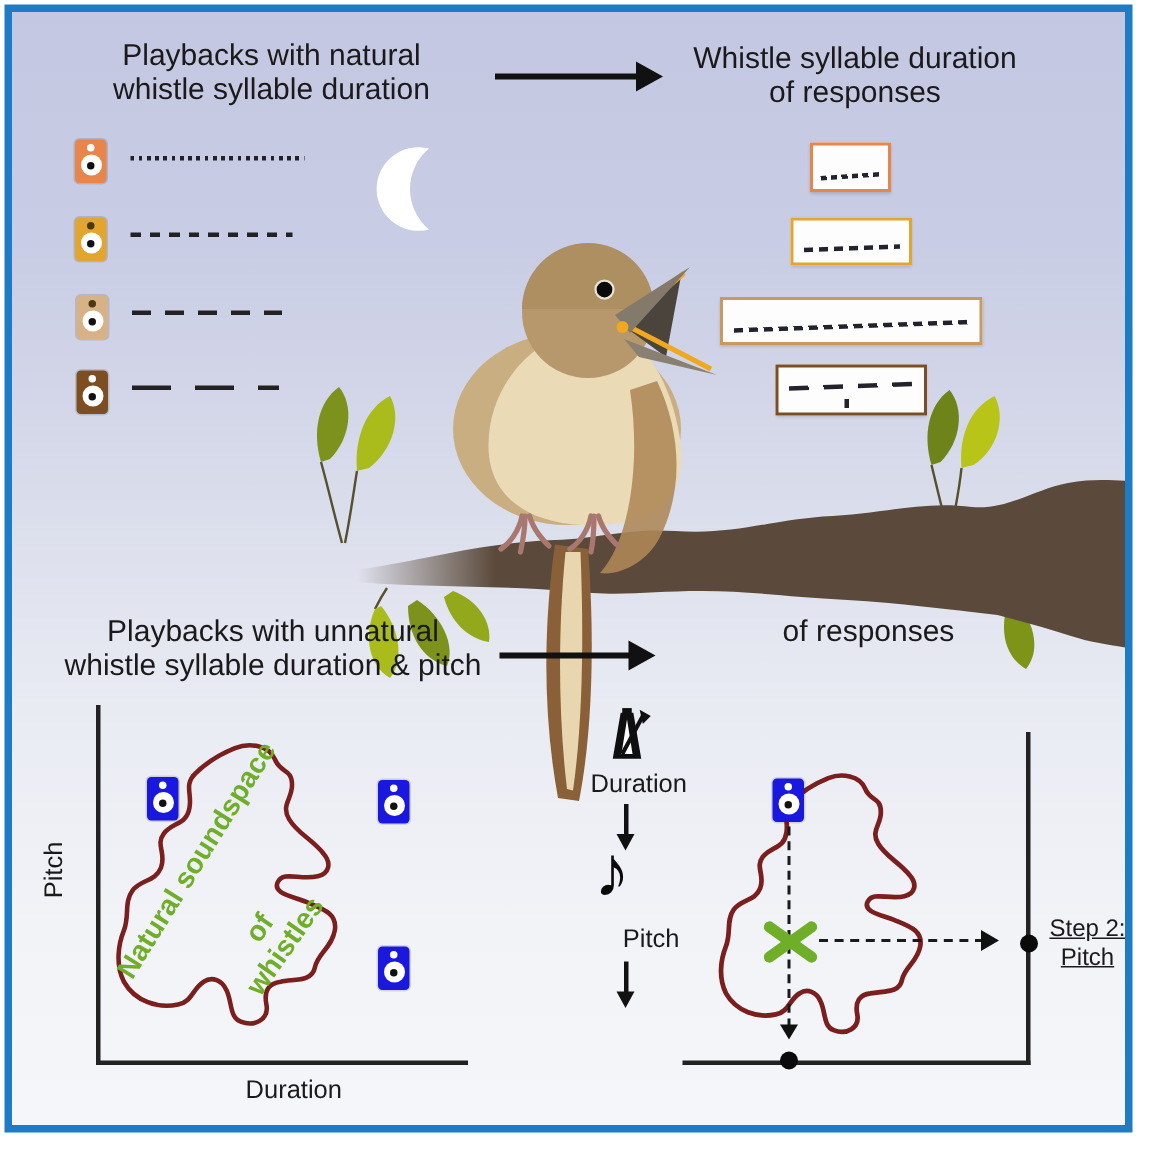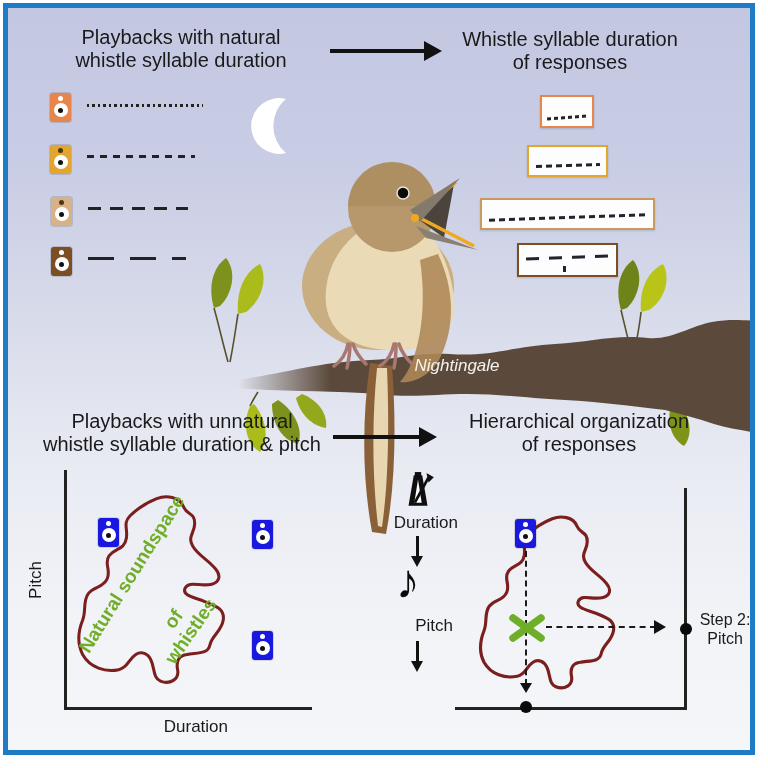--- a/index.html
+++ b/index.html
@@ -174,32 +174,30 @@
       <g stroke="#a87870" stroke-width="3.5" fill="none" stroke-linecap="round">
         <path d="M56,186 C54,196 48,204 42,208"></path>
         <path d="M58,186 C58,197 56,205 55,210"></path>
         <path d="M61,186 C64,196 70,202 74,206"></path>
         <path d="M102,186 C100,196 94,204 88,208"></path>
         <path d="M104,186 C104,197 103,205 102,210"></path>
         <path d="M107,186 C110,196 116,202 120,206"></path>
       </g>
     </svg>
 
-    <div class="nightingale" style="left:397px;top:356px;width:120px;">Nightingale</div>
 
     <div class="abs title" style="left:14px;top:410px;width:336px;">
       <div>Playbacks with unnatural</div>
       <div>whistle syllable duration &amp; pitch</div>
     </div>
 
     <div class="arr-line" style="left:333px;top:435px;width:88px;"></div>
     <div class="arr-head-r" style="left:419px;top:427px;"></div>
 
     <div class="abs title" style="left:438px;top:410px;width:282px;">
-      <div>Hierarchical organization</div>
       <div>of responses</div>
     </div>
 
     <div class="ax" style="left:64px;top:470px;width:3px;height:240px;"></div>
     <div class="ax" style="left:64px;top:707px;width:248px;height:3px;"></div>
     <div class="vlabel" style="left:-4px;top:570px;">Pitch</div>
     <div class="abs mid-lab" style="left:148px;top:717px;width:80px;">Duration</div>
 
     <svg class="abs" style="left:75px;top:487px;" width="152" height="202" viewBox="0 0 160 200">
       <path fill="none" stroke="#7a1e1e" stroke-width="3.2" stroke-linejoin="round" d="M86,6
@@ -283,20 +281,20 @@
       <g stroke="#6fae28" stroke-width="7.5" stroke-linecap="round">
         <line x1="4" y1="8" x2="32" y2="28"></line>
         <line x1="32" y1="8" x2="4" y2="28"></line>
       </g>
     </svg>
 
     <div class="dash-h" style="left:546px;top:626px;width:110px;"></div>
     <div class="arr-head-r" style="left:654px;top:620px;border-left-width:12px;border-top-width:7px;border-bottom-width:7px;"></div>
     <div class="dot" style="left:680px;top:623px;"></div>
 
-    <div class="abs small-lab" style="left:690px;top:610px;width:70px;">
+    <div class="abs small-lab" style="left:690px;top:610px;width:70px;text-decoration:underline;">
       <div>Step 2:</div>
       <div>Pitch</div>
     </div>
 
   </div>
  </div>
 </div>
 
 </body></html>

